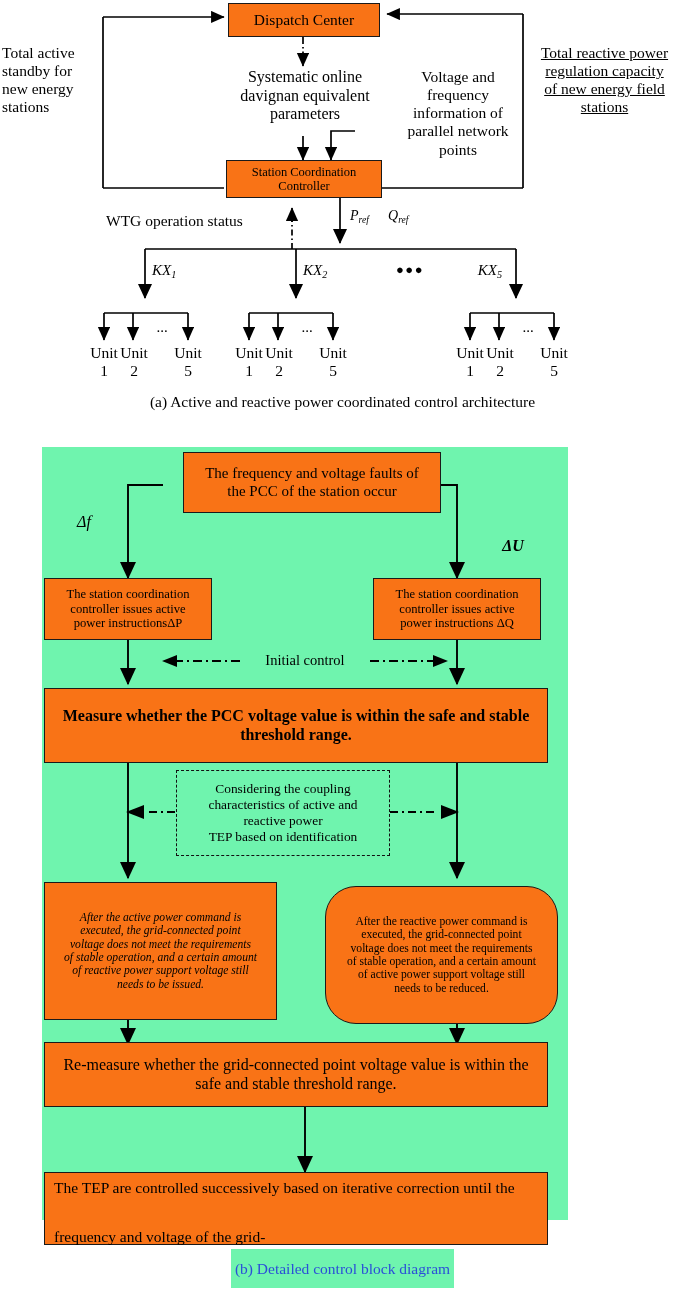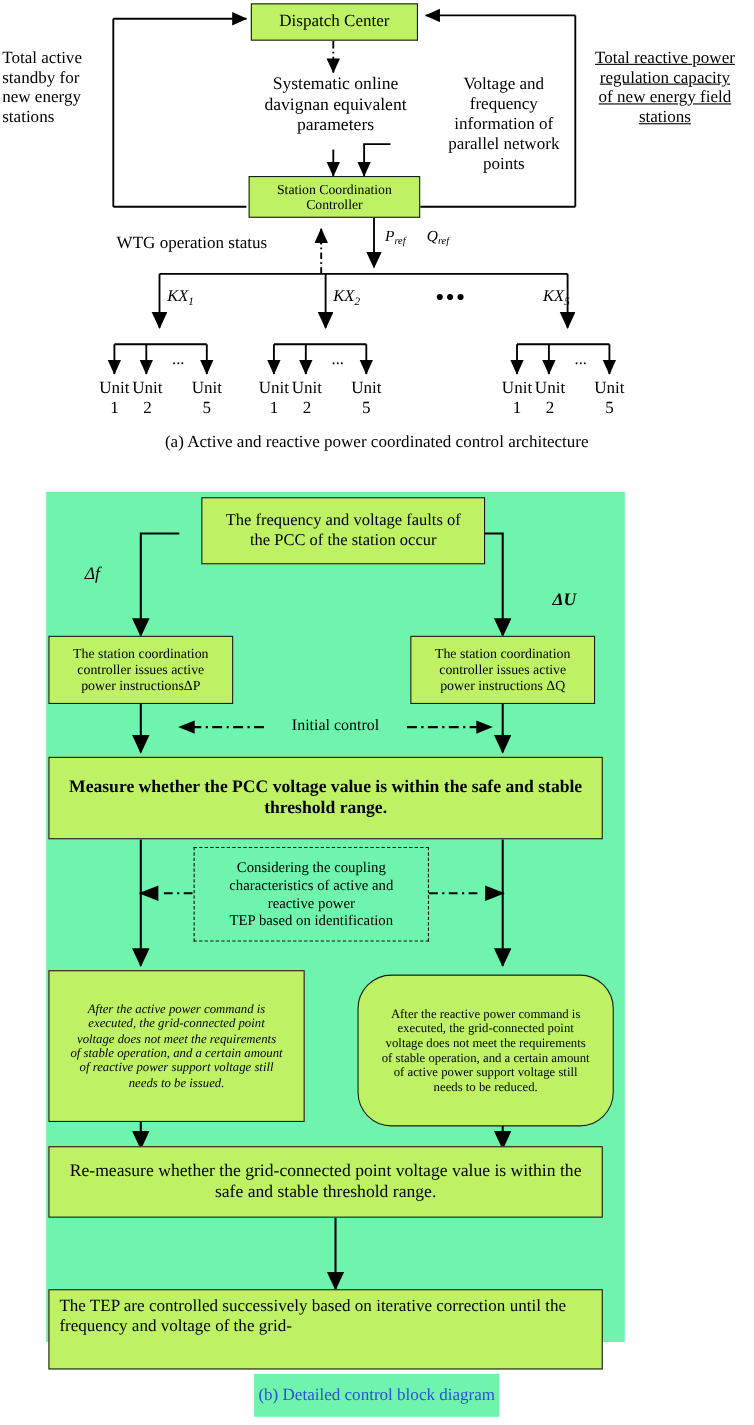--- a/index.html
+++ b/index.html
@@ -7,21 +7,21 @@
     width:685px;height:1295px;position:relative;
     background:#ffffff;
     font-family:"Liberation Serif","DejaVu Serif",serif;
     color:#000;
     overflow:hidden;
   }
   .stage{position:absolute;left:0;top:0;width:685px;height:1295px;}
   svg.layer{position:absolute;left:0;top:0;width:685px;height:1295px;overflow:visible;}
   .box{
     position:absolute;box-sizing:border-box;
-    background:#bef264;border:1.4px solid #1a1a1a;
+    background:#f97316;border:1.4px solid #1a1a1a;
     display:flex;align-items:center;justify-content:center;
     text-align:center;line-height:1.16;
   }
   .box span{display:block;padding:0 3px;}
   .plain{position:absolute;box-sizing:border-box;text-align:center;line-height:1.17;}
   .greenbg{
     position:absolute;left:42px;top:447px;width:526px;height:773px;
     background:#6ff4ae;
   }
   .dashbox{
@@ -142,21 +142,21 @@
   <div class="plain" style="left:388px;top:208px;width:34px;font-size:14px;text-align:left;">
     <i class="v">Q</i><sub><i class="v">ref</i></sub>
   </div>
 
   <div class="plain" style="left:152px;top:262px;width:56px;font-size:15px;text-align:left;">
     <i class="v">KX</i><sub><i class="v">1</i></sub>
   </div>
   <div class="plain" style="left:303px;top:262px;width:56px;font-size:15px;text-align:left;">
     <i class="v">KX</i><sub><i class="v">2</i></sub>
   </div>
-  <div class="plain" style="left:462px;top:262px;width:56px;font-size:15px;text-align:right;">
+  <div class="plain" style="left:462px;top:262px;width:56px;font-size:15px;text-align:center;">
     <i class="v">KX</i><sub><i class="v">5</i></sub>
   </div>
   <div class="plain" style="left:378px;top:262px;width:64px;font-size:13px;letter-spacing:1.5px;">
     <span>●●●</span>
   </div>
 
   <div class="plain" style="left:145px;top:319px;width:34px;font-size:15px;">
     <span>...</span>
   </div>
   <div class="plain" style="left:290px;top:319px;width:34px;font-size:15px;">
@@ -308,21 +308,21 @@
     <span>of stable operation, and a certain amount</span>
     <span>of active power support voltage still</span>
     <span>needs to be reduced.</span>
   </div>
 
   <div class="box" style="left:44px;top:1042px;width:504px;height:65px;font-size:16px;flex-direction:column;">
     <span>Re-measure whether the grid-connected point voltage value is within the</span>
     <span>safe and stable threshold range.</span>
   </div>
 
-  <div class="box" style="left:44px;top:1172px;width:504px;height:73px;font-size:15.5px;flex-direction:column;align-items:flex-start;justify-content:flex-start;padding:6px 6px 0 6px;text-align:left;">
+  <div class="box" style="left:44px;top:1172px;width:504px;height:73px;font-size:15.5px;flex-direction:column;align-items:flex-start;justify-content:flex-start;padding:6px 6px 0 6px;text-align:left;gap:31px;">
     <span>The TEP are controlled successively based on iterative correction until the</span>
     <span>frequency and voltage of the grid-</span>
   </div>
 
   <div class="cap" style="left:0;top:1260px;width:685px;font-size:15.5px;">
     <span class="caph">(b) Detailed control block diagram</span>
   </div>
 
 </div>
 

